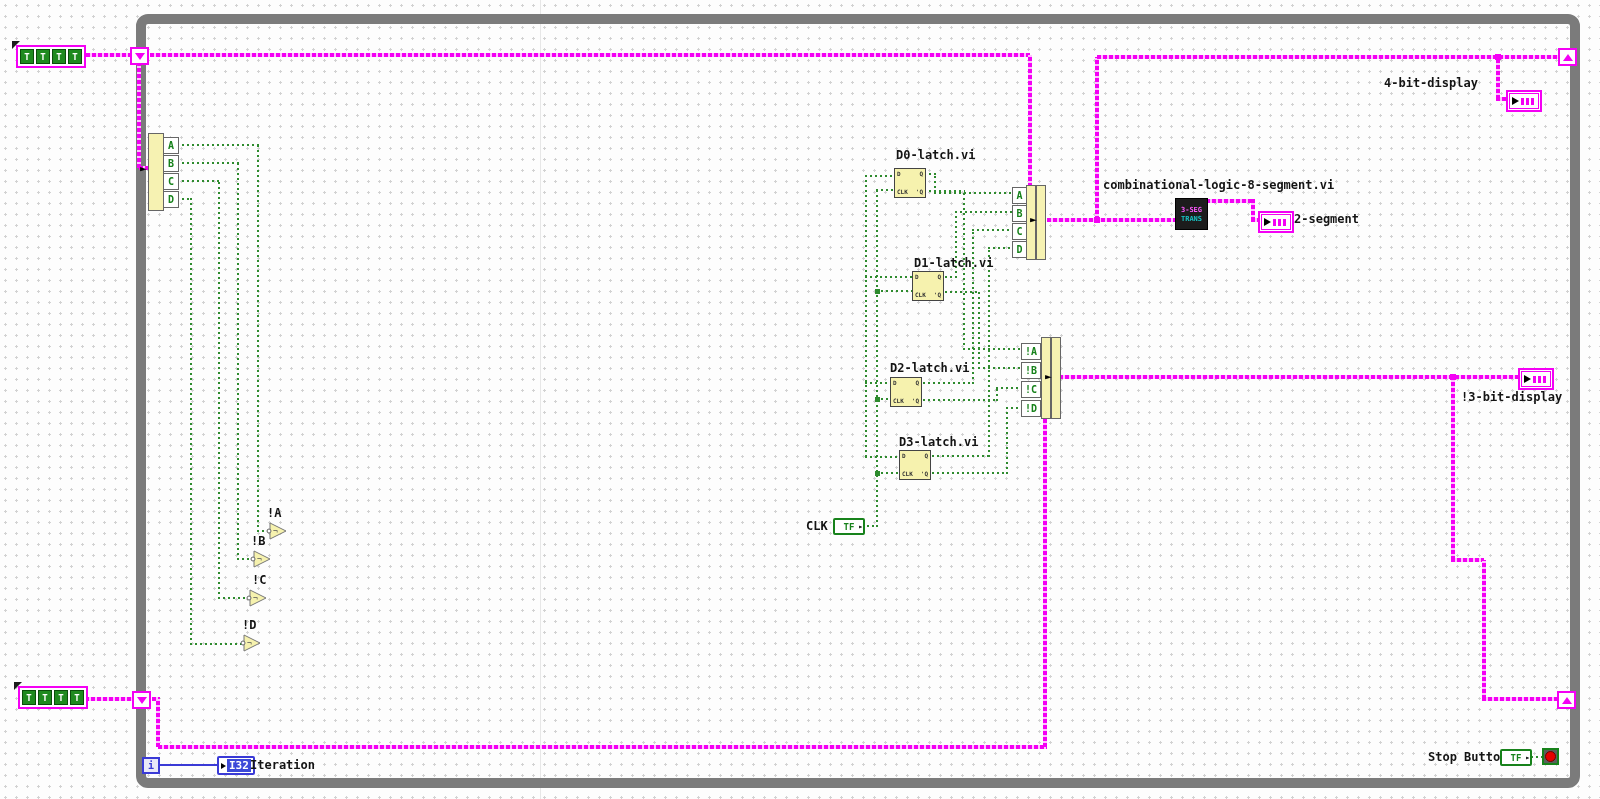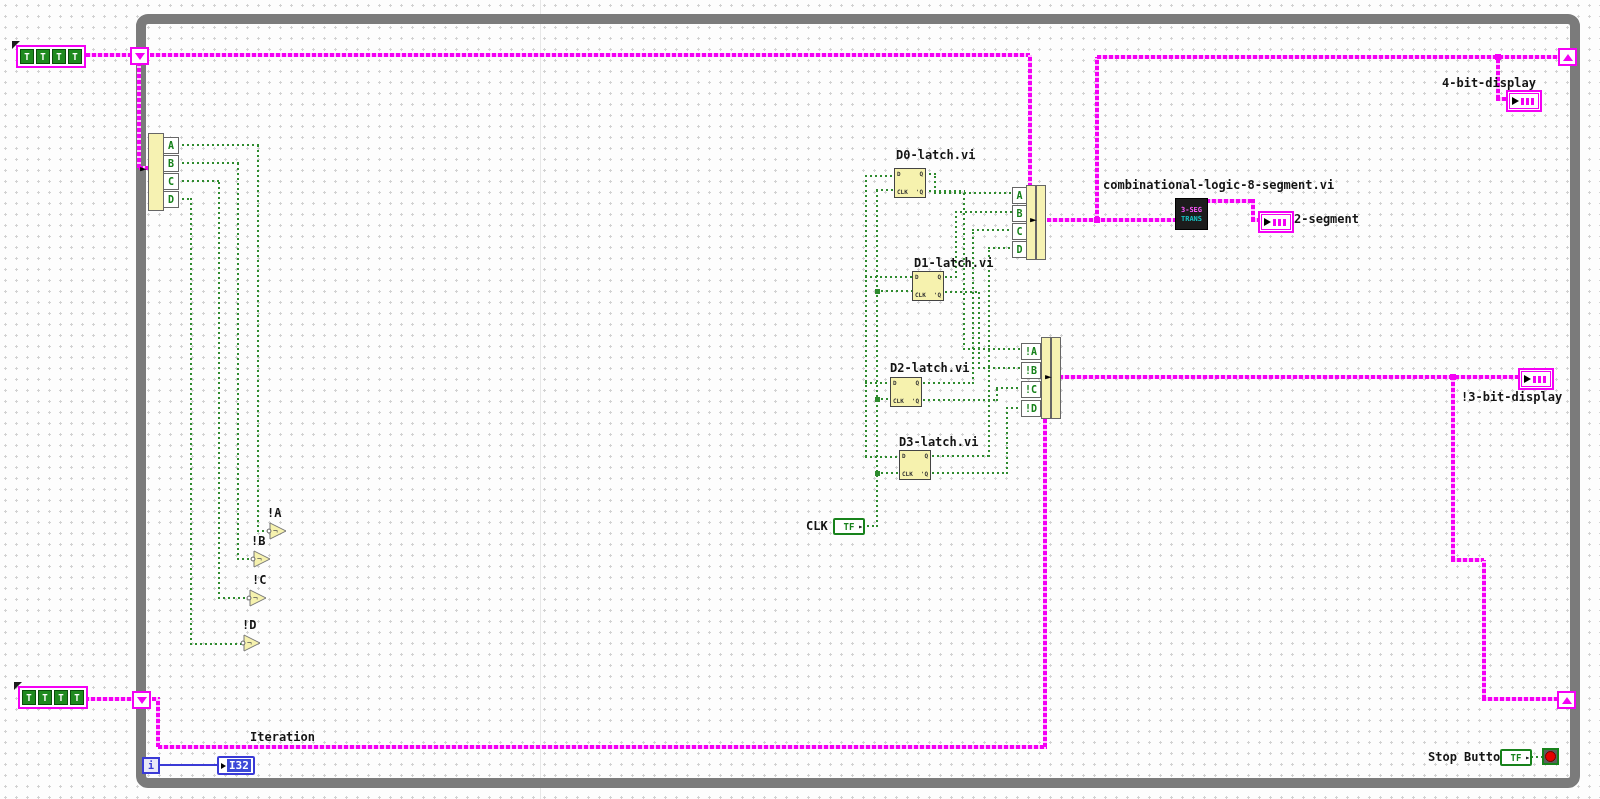--- a/index.html
+++ b/index.html
@@ -282,21 +282,21 @@
   <div class="ind" style="left:1258px;top:211px;width:30px;height:16px">
     <div class="inner">
         <div class="arr"></div>
         <div class="mk"></div>
         <div class="mk"></div>
         <div class="mk"></div>
       </div>
   </div>
   <div class="lbl" style="left:1294px;top:212px">2-segment</div>
 
-  <div class="lbl" style="left:1442px;top:76px">4-bit-display</div>
+  <div class="lbl" style="left:1384px;top:76px">4-bit-display</div>
   <div class="ind" style="left:1506px;top:90px;width:30px;height:16px">
     <div class="inner">
         <div class="arr"></div>
         <div class="mk"></div>
         <div class="mk"></div>
         <div class="mk"></div>
       </div>
   </div>
 
   <div class="ind" style="left:1518px;top:368px;width:30px;height:16px">
@@ -324,15 +324,15 @@
     <div class="dot"></div>
   </div>
 
   <div class="iterm" style="left:142px;top:757px">
     <span>i</span>
   </div>
   <div class="i32" style="left:217px;top:756px">
     <div class="arr"></div>
     <div class="chip">I32</div>
   </div>
-  <div class="lbl" style="left:250px;top:730px">Iteration</div>
+  <div class="lbl" style="left:250px;top:758px">Iteration</div>
 
 </div>
 
 </body></html>

